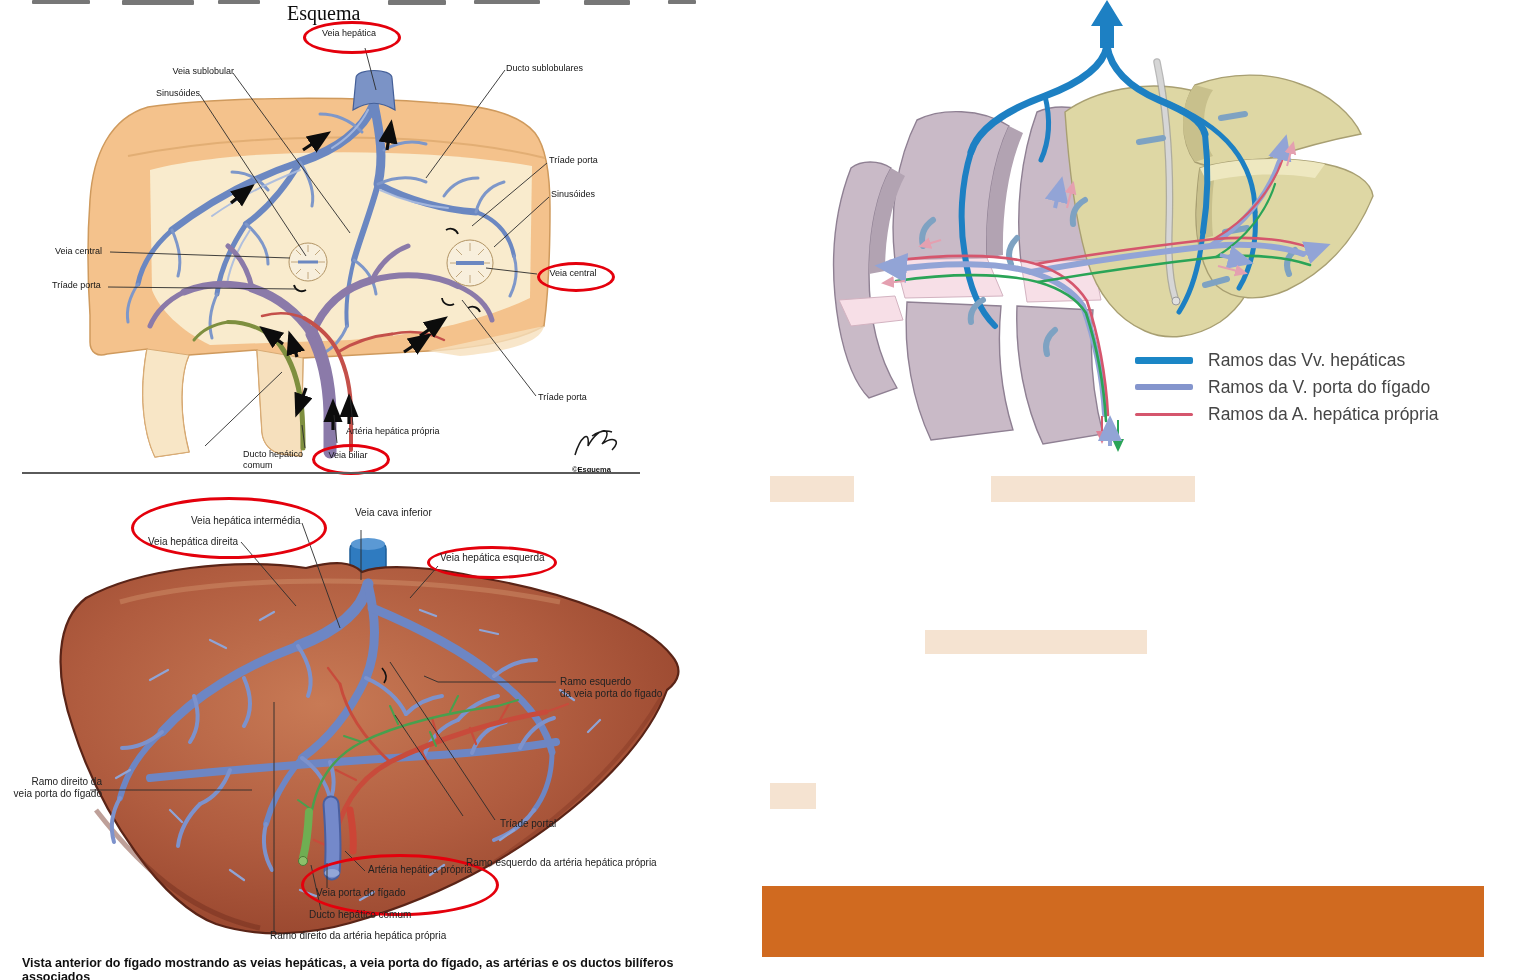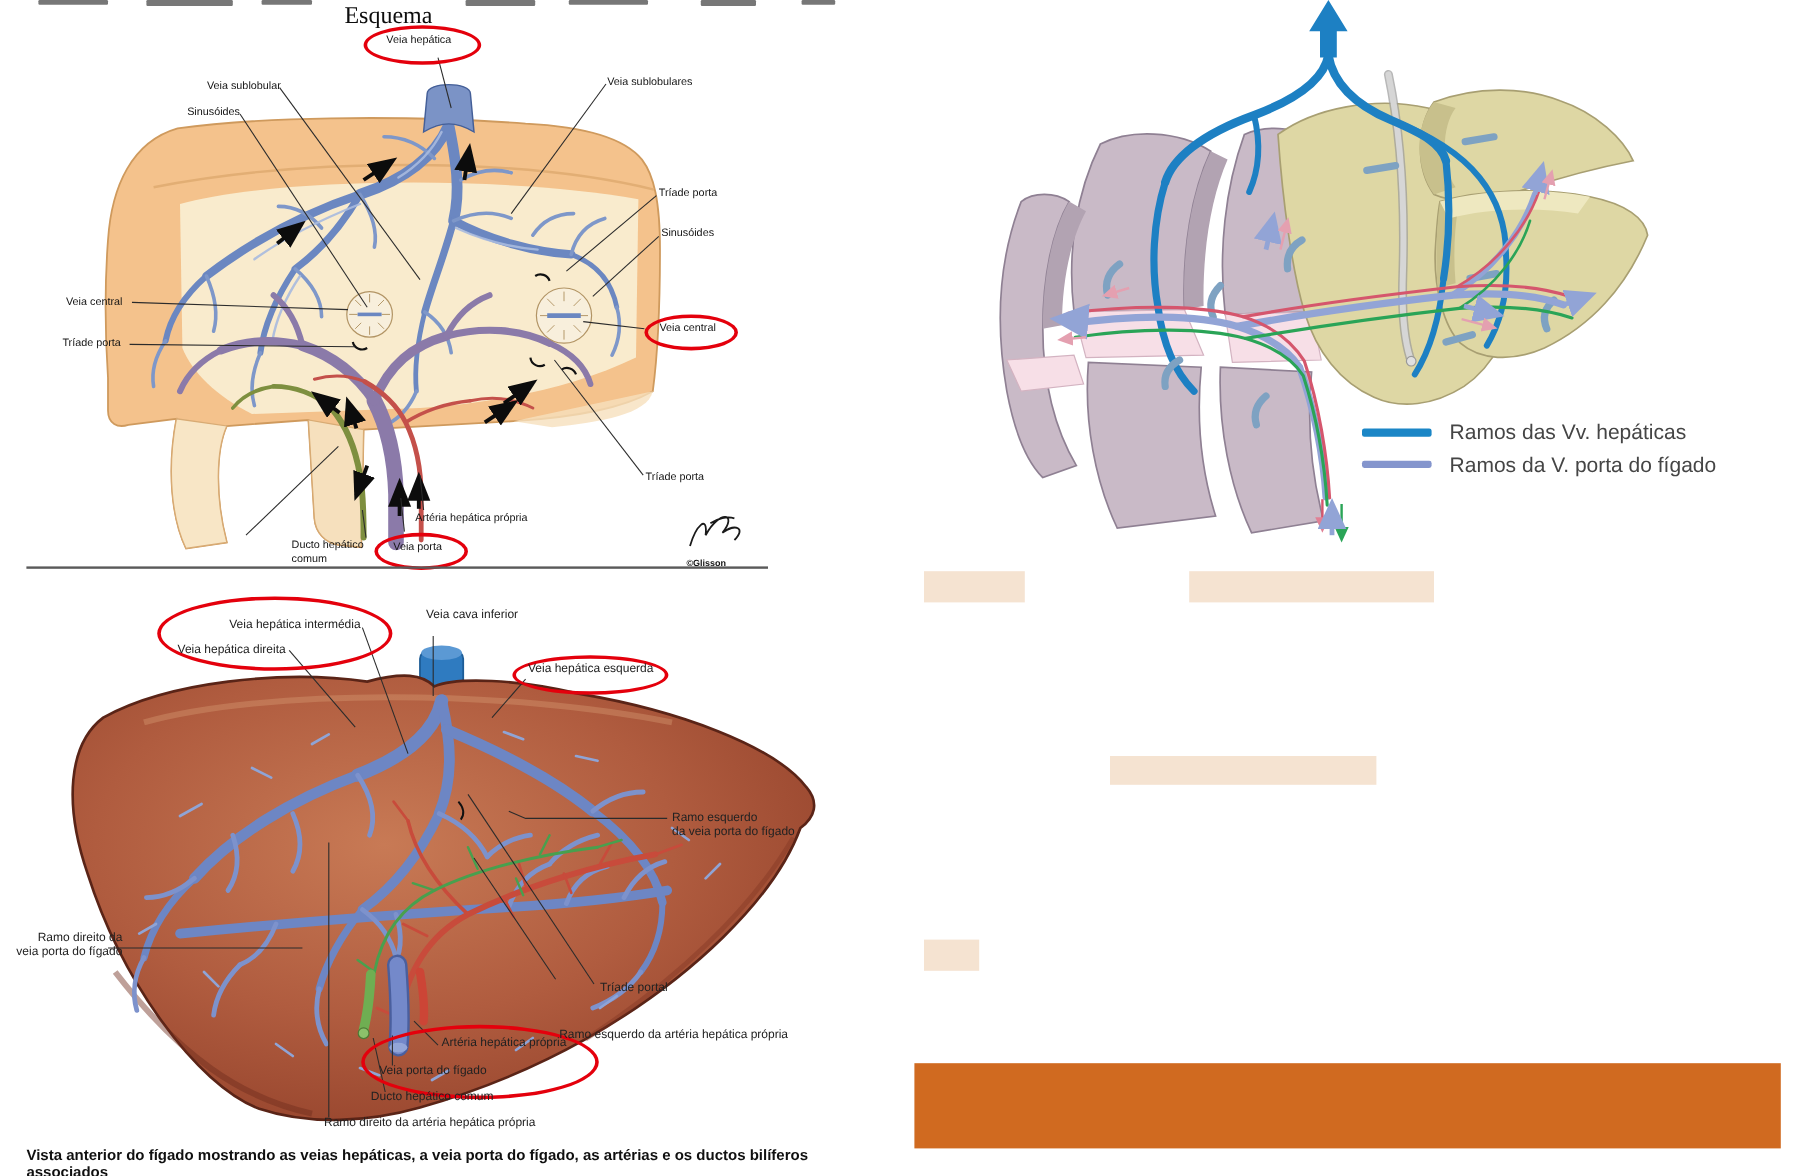--- a/index.html
+++ b/index.html
@@ -162,32 +162,32 @@
       <path d="M575,455 C580,438 590,428 588,446 C600,424 615,428 602,444 C613,436 622,440 612,450 M592,436 C598,432 606,430 612,432" stroke="#1a1a1a" stroke-width="1.5" fill="none"></path>
     </svg>
 
     <div class="ellipse" style="left: 303px; top: 21px; width: 92px; height: 27px; border-color: rgb(228, 0, 12);"></div>
     <div class="ellipse" style="left: 537px; top: 262px; width: 72px; height: 24px; border-color: rgb(228, 0, 12);"></div>
     <div class="ellipse" style="left: 312px; top: 444px; width: 72px; height: 25px; border-color: rgb(228, 0, 12);"></div>
 
     <div class="lbl c" style="left:303px;top:28px;width:92px;">Veia hepática</div>
     <div class="lbl r" style="left:150px;top:66px;width:84px;">Veia sublobular</div>
     <div class="lbl r" style="left:138px;top:88px;width:62px;">Sinusóides</div>
-    <div class="lbl" style="left:506px;top:63px;">Veia sublobulares</div>
+    <div class="lbl" style="left:506px;top:63px;">Ducto sublobulares</div>
     <div class="lbl" style="left:549px;top:155px;">Tríade porta</div>
     <div class="lbl" style="left:551px;top:189px;">Sinusóides</div>
     <div class="lbl" style="left:55px;top:246px;">Veia central</div>
     <div class="lbl" style="left:52px;top:280px;">Tríade porta</div>
     <div class="lbl c" style="left:537px;top:268px;width:72px;">Veia central</div>
     <div class="lbl" style="left:538px;top:392px;">Tríade porta</div>
     <div class="lbl" style="left:243px;top:449px;width:74px;">Ducto hepático
 comum</div>
-    <div class="lbl c" style="left:312px;top:450px;width:72px;">Veia porta</div>
+    <div class="lbl c" style="left:312px;top:450px;width:72px;">Veia biliar</div>
     <div class="lbl" style="left:346px;top:426px;">Artéria hepática própria</div>
-    <div class="credit" style="left:572px;top:465px;">©Glisson</div>
+    <div class="credit" style="left:572px;top:465px;">©Esquema</div>
 
     <div class="rule" style="left:22px;top:472px;width:618px;"></div>
   </div>
 
   <div class="abs" style="left:0;top:480px;width:710px;height:500px;">
     <svg width="710" height="500" viewBox="0 0 710 500">
       <defs>
         <radialGradient id="g2" cx="0.42" cy="0.38" r="0.78">
           <stop offset="0" stop-color="#c87a55"></stop>
             <stop offset="0.5" stop-color="#b05c3f"></stop>
@@ -399,20 +399,24 @@
     </svg>
 
     <div class="legend-row" style="left:380px;top:349px;">
       <span class="sw sw1" style="background-color: rgb(27, 134, 198);"></span>
       <span class="legend-label">Ramos das Vv. hepáticas</span>
     </div>
     <div class="legend-row" style="left:380px;top:376px;">
       <span class="sw sw2" style="background-color: rgb(132, 149, 205);"></span>
       <span class="legend-label">Ramos da V. porta do fígado</span>
     </div>
+    <div class="legend-row" style="left:380px;top:403px;">
+      <span class="sw sw3" style="background-color: rgb(213, 86, 109);"></span>
+      <span class="legend-label">Ramos da A. hepática própria</span>
+    </div>
   </div>
 
   <div class="redact" style="left: 770px; top: 476px; width: 84px; height: 26px; background-color: rgb(245, 227, 209);"></div>
   <div class="redact" style="left: 991px; top: 476px; width: 204px; height: 26px; background-color: rgb(245, 227, 209);"></div>
   <div class="redact" style="left: 925px; top: 630px; width: 222px; height: 24px; background-color: rgb(245, 227, 209);"></div>
   <div class="redact" style="left: 770px; top: 783px; width: 46px; height: 26px; background-color: rgb(245, 227, 209);"></div>
   <div class="redact" style="left: 762px; top: 886px; width: 752px; height: 71px; background-color: rgb(208, 106, 32);"></div>
 
 </div>
 

